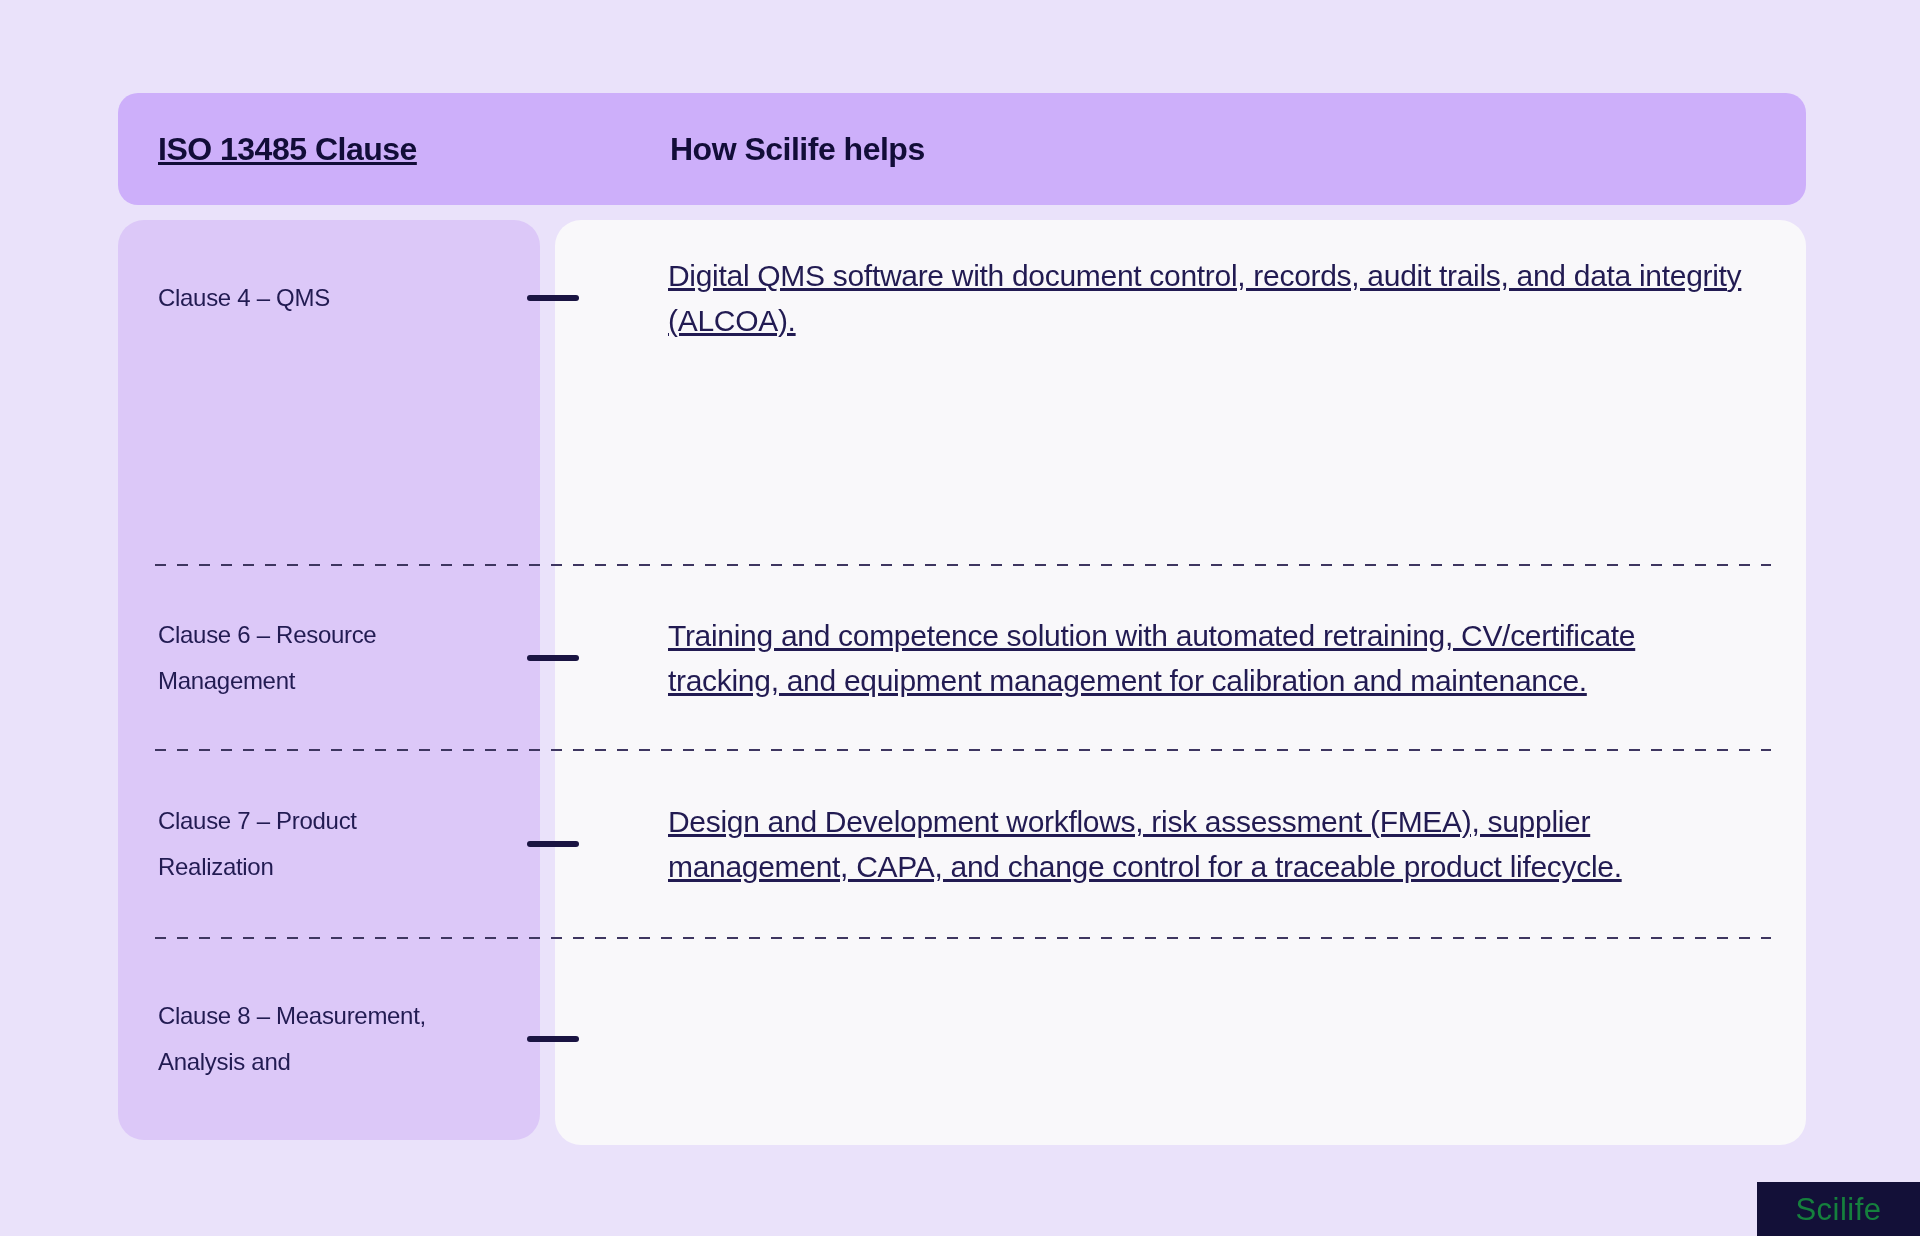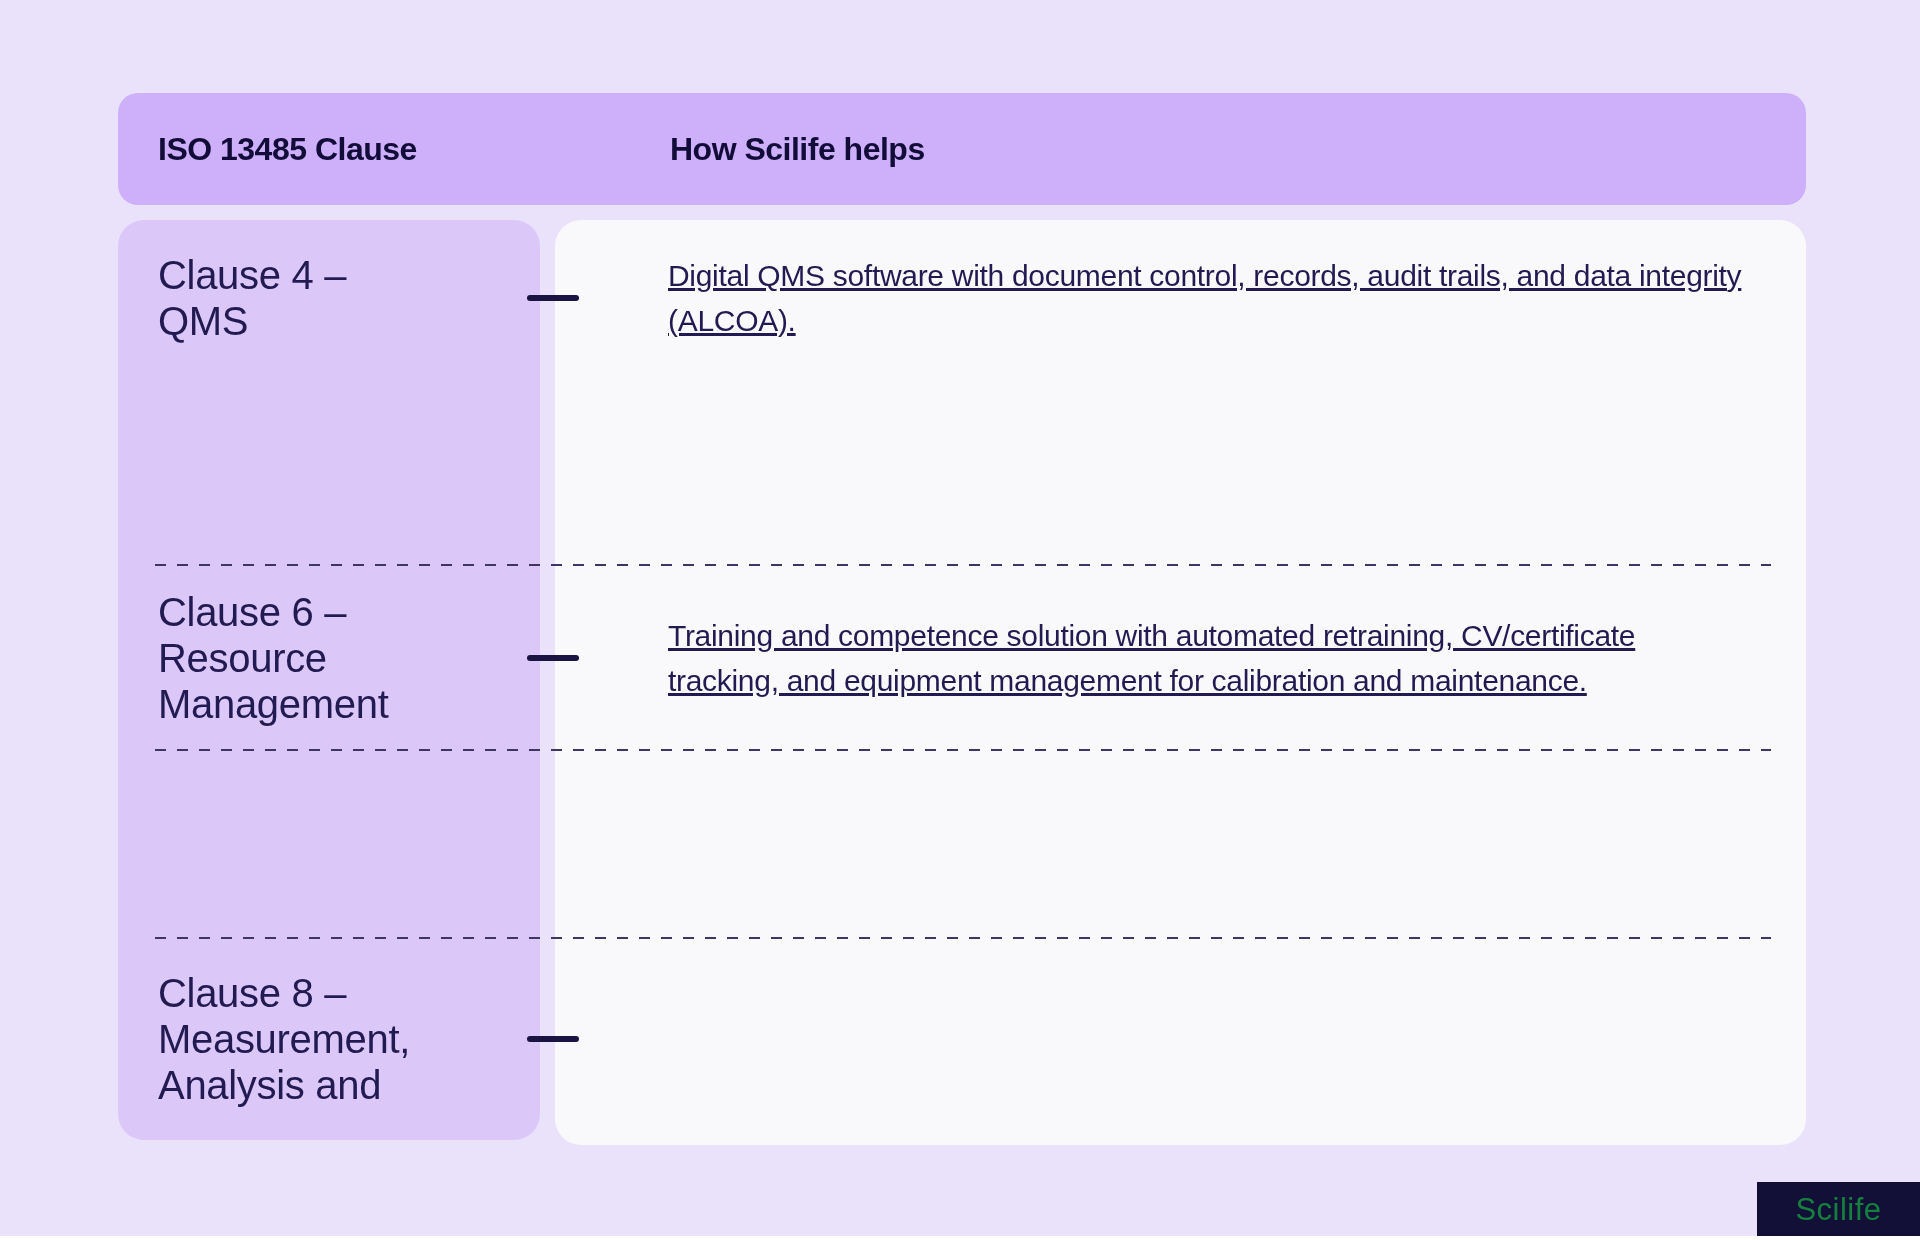--- a/index.html
+++ b/index.html
@@ -11,21 +11,21 @@
     overflow:hidden;
   }
   .canvas{position:absolute;inset:0;}
   
   .header-bar{
     position:absolute;left:118px;top:93px;width:1688px;height:112px;
     background:#cdaffa;border-radius:20px;
     display:flex;align-items:center;
     color:#120d38;font-weight:700;font-size:32px;letter-spacing:-0.5px;
   }
-  .header-col1{margin-left:40px;width:512px;}
+  .header-col1{margin-left:40px;width:512px;text-decoration:underline;}
   .header-col2{flex:1;}
   
   .left-panel{
     position:absolute;left:118px;top:220px;width:422px;height:920px;
     background:#dcc8f8;border-radius:26px;
   }
   .right-panel{
     position:absolute;left:555px;top:220px;width:1251px;height:925px;
     background:#f9f8fa;border-radius:26px;
   }
@@ -34,21 +34,21 @@
     position:absolute;left:118px;width:1688px;
     display:flex;align-items:center;
   }
   .row-1{top:220px;height:155px;}
   .row-2{top:375px;height:190px;}
   .row-3{top:565px;height:185px;}
   .row-4{top:750px;height:188px;}
   .row-5{top:938px;height:202px;}
   .clause-label{
     width:422px;box-sizing:border-box;padding:0 95px 0 40px;
-    font-size:40px;line-height:46px;color:#221b52;letter-spacing:-0.3px;
+    font-size:24px;line-height:46px;color:#221b52;letter-spacing:-0.3px;
   }
   .connector{
     position:absolute;left:409px;top:50%;margin-top:-3px;
     width:52px;height:6px;background:#1a1442;border-radius:3px;
   }
   .help-text{
     position:absolute;left:550px;top:50%;transform:translateY(-50%);
     width:1075px;
     font-size:30px;line-height:45px;color:#221b52;letter-spacing:-0.3px;text-decoration:underline;
   }
@@ -90,20 +90,25 @@
     <div class="help-text">Digital QMS software with document control, records, audit trails, and data integrity (ALCOA).</div>
   </div>
 
 
   <div class="row row-3">
     <div class="clause-label">Clause 6 – Resource Management</div>
     <div class="connector"></div>
     <div class="help-text">Training and competence solution with automated retraining, CV/certificate tracking, and equipment management for calibration and maintenance.</div>
   </div>
 
+  <div class="row row-4">
+    <div class="clause-label">Clause 7 – Product Realization</div>
+    <div class="connector"></div>
+    <div class="help-text">Design and Development workflows, risk assessment (FMEA), supplier management, CAPA, and change control for a traceable product lifecycle.</div>
+  </div>
 
   <div class="row row-5">
     <div class="clause-label">Clause 8 – Measurement, Analysis and</div>
     <div class="connector"></div>
   </div>
 
   <div class="separator sep-1"></div>
   <div class="separator sep-2"></div>
   <div class="separator sep-3"></div>
 

